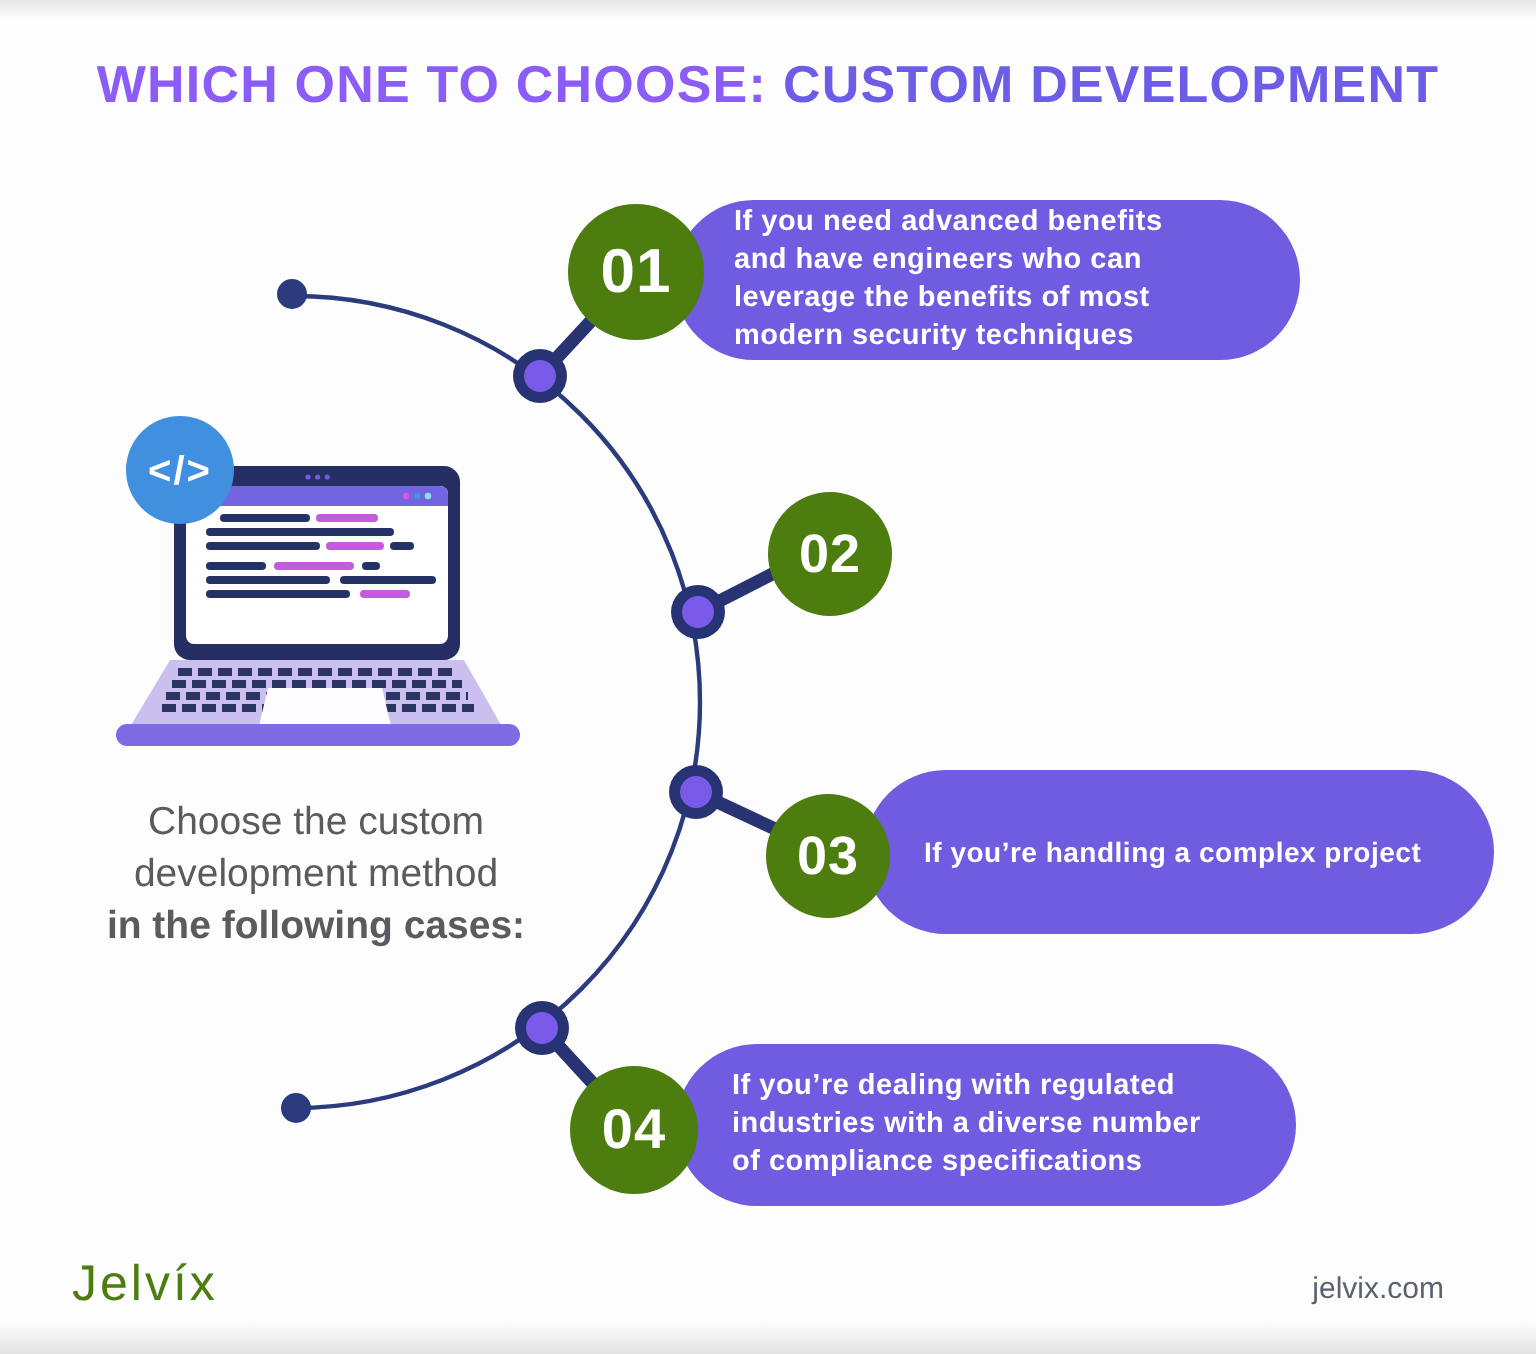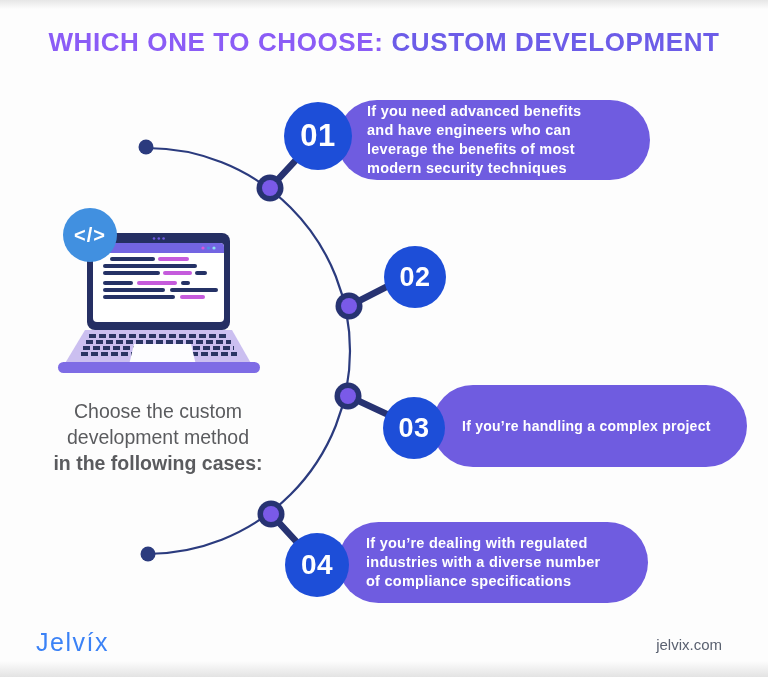--- a/index.html
+++ b/index.html
@@ -25,38 +25,38 @@
     display:flex;flex-direction:column;justify-content:center;
     color:#fff;font-weight:700;font-size:14.5px;line-height:19px;letter-spacing:.25px;
   }
   .pill span{display:block;white-space:nowrap;}
   .pill1{left:337px;top:100px;width:283px;height:80px;padding-left:30px;}
   .pill2{left:433px;top:234px;width:282px;height:84px;padding-left:30px;}
   .pill3{left:432px;top:385px;width:285px;height:82px;padding-left:30px;font-size:14px;}
   .pill4{left:338px;top:522px;width:282px;height:81px;padding-left:28px;}
 
   .numcircle{
-    position:absolute;background:#1d4ed8;border-radius:50%;z-index:3;
+    position:absolute;background:#4d7c0f;border-radius:50%;z-index:3;
     display:flex;align-items:center;justify-content:center;
     color:#fff;font-weight:700;letter-spacing:.5px;
   }
   .num1{left:284px;top:102px;width:68px;height:68px;font-size:31px;}
   .num2{left:384px;top:246px;width:62px;height:62px;font-size:27px;}
   .num3{left:383px;top:397px;width:62px;height:62px;font-size:27px;}
   .num4{left:285px;top:533px;width:64px;height:64px;font-size:28px;}
 
   .caption{
     position:absolute;left:33px;top:398px;width:250px;text-align:center;
     color:#5a5b5e;font-size:19.5px;line-height:26px;z-index:2;
   }
   .caption span{display:block;white-space:nowrap;}
   .caption .bold{font-weight:700;}
 
   .footer-logo{
-    position:absolute;left:36px;top:628px;color:#3b82f6;font-size:25px;
+    position:absolute;left:36px;top:628px;color:#4d7c0f;font-size:25px;
     letter-spacing:1.5px;z-index:2;
   }
   .footer-site{
     position:absolute;right:46px;top:636px;color:#5a6170;font-size:15px;z-index:2;
   }
 </style>
 </head>
 <body>
 
 <div id="canvas">

